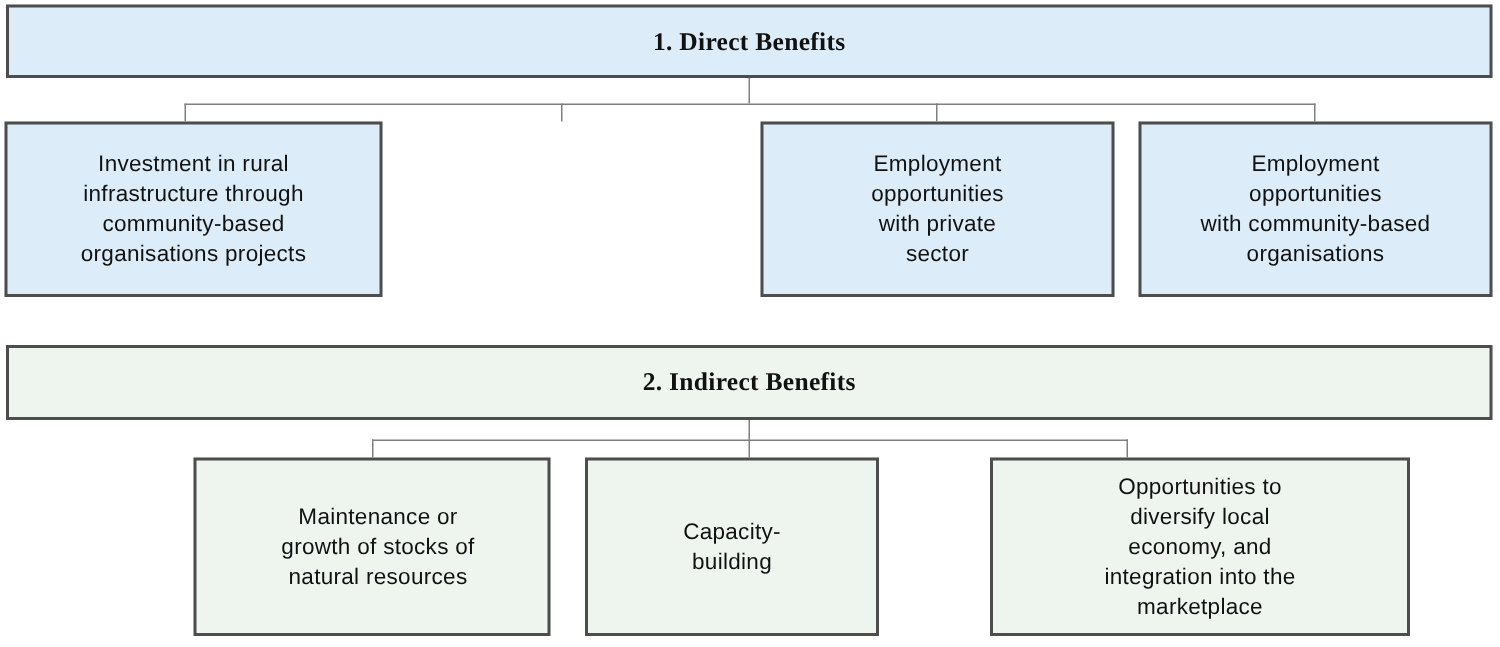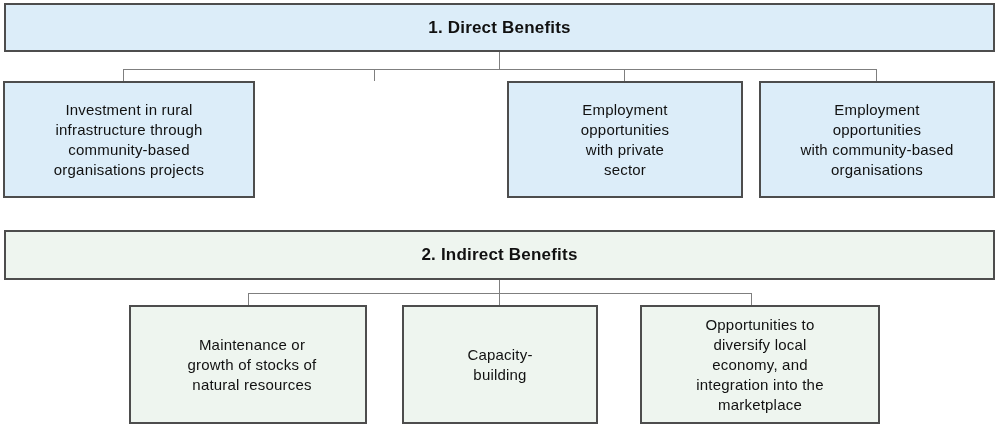--- a/index.html
+++ b/index.html
@@ -20,20 +20,21 @@
     overflow:hidden;
   }
   .hdr{
     position:absolute;
     box-sizing:border-box;
     border:2px solid var(--box-border);
     display:flex;align-items:center;justify-content:center;
     font-weight:bold;
     font-size:17px;
     letter-spacing:0.2px;
+    font-family:Liberation Serif, serif;
   }
   .hdr.direct{background:var(--direct-fill);left:4px;top:3px;width:991px;height:49px;}
   .hdr.indirect{background:var(--indirect-fill);left:4px;top:230px;width:991px;height:50px;justify-content:center;}
   .box{
     position:absolute;
     box-sizing:border-box;
     border:2px solid var(--box-border);
     display:flex;align-items:center;justify-content:center;
     text-align:center;
     font-size:15px;
@@ -42,22 +43,22 @@
     white-space:pre-line;
     padding:4px;
   }
   .box.direct{background:var(--direct-fill);top:81px;height:117px;}
   .box.indirect{background:var(--indirect-fill);top:305px;height:119px;}
   .b1{left:3px;width:252px;}
   .b2{left:255px;width:237px;}
   .b3{left:507px;width:236px;}
   .b4{left:759px;width:236px;}
   .ba{left:129px;width:238px;padding-left:12px;}
-  .bb{left:402px;width:196px;}
-  .bc{left:640px;width:240px;}
+  .bb{left:390px;width:196px;}
+  .bc{left:660px;width:280px;}
   .line{position:absolute;background:var(--connector);}
   .line.h{height:1px;}
   .line.v{width:1px;}
 </style>
 </head>
 <body>
 
 <div class="stage">
 
   <div class="hdr direct">

